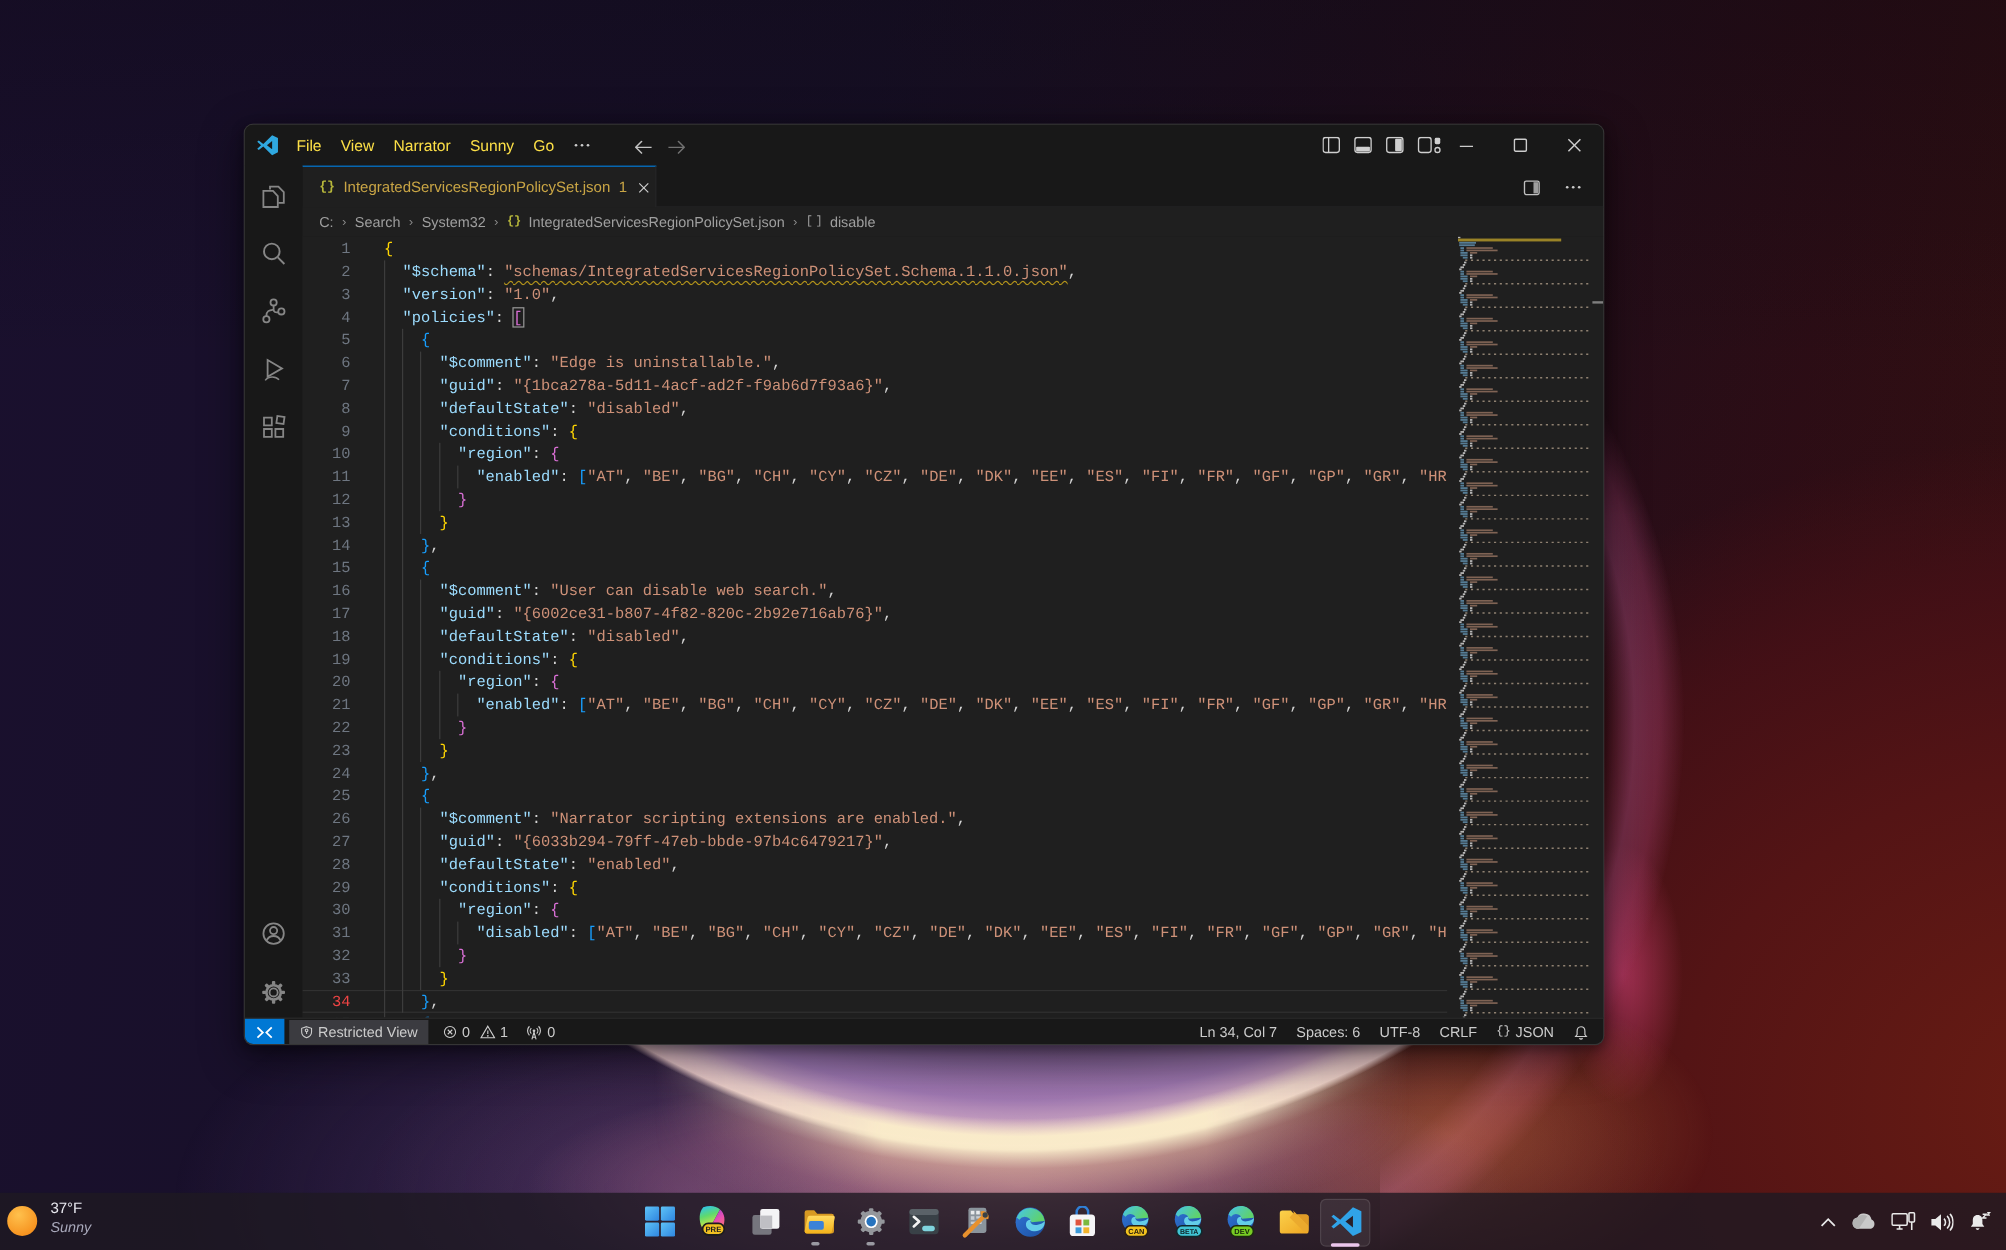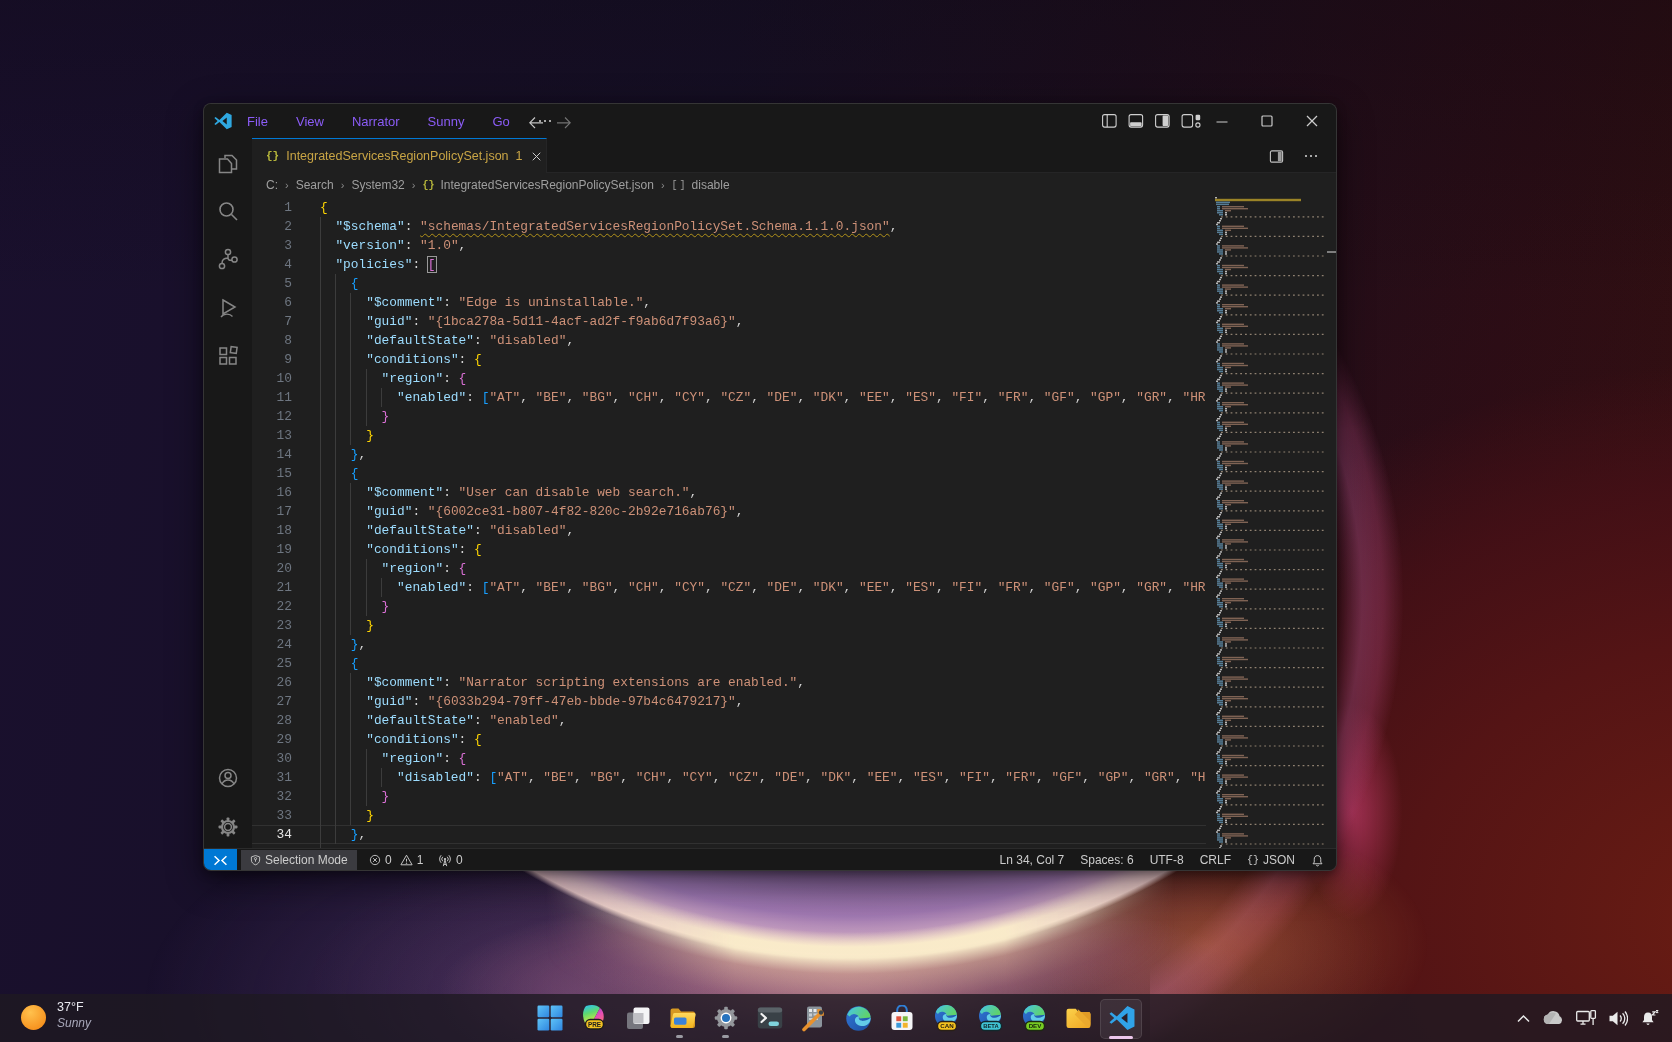--- a/index.html
+++ b/index.html
@@ -34,37 +34,37 @@
       radial-gradient(ellipse 560px 280px at 570px 180px, rgba(108,72,140,0.5), rgba(0,0,0,0) 76%);
     -webkit-mask-image:linear-gradient(180deg, rgba(0,0,0,0) 0, #000 42px);
     mask-image:linear-gradient(180deg, rgba(0,0,0,0) 0, #000 42px);
   }
   
   #win{position:absolute;left:203px;top:103px;width:1134px;height:768px;border-radius:8px;
     background:#1f1f1f;border:1px solid rgba(255,255,255,0.10);
     box-shadow:0 10px 36px rgba(0,0,0,0.48),0 3px 10px rgba(0,0,0,0.35);
     overflow:hidden;color:#ccc;}
   .titlebar{position:absolute;left:0;top:0;right:0;height:34px;background:#181818;}
-  .menus{position:absolute;left:35px;top:0;height:34px;display:flex;align-items:center;gap:12px;color:#8b5cf6;font-size:13px;}
+  .menus{position:absolute;left:35px;top:0;height:34px;display:flex;align-items:center;gap:0;color:#fde047;font-size:13px;}
   .menus span{padding:0 8px;}
   .tabbar{position:absolute;left:48px;top:34px;right:0;height:35px;background:#181818;border-bottom:1px solid #252526;}
   .tab{position:absolute;left:48px;top:34px;width:295px;height:35px;background:#1f1f1f;border-top:1.5px solid #0078d4;border-right:1px solid #252526;display:flex;align-items:center;padding-left:14px;font-size:12.5px;color:#c9a545;}
   .crumbs{position:absolute;left:48px;top:69px;right:0;height:24px;background:#1f1f1f;display:flex;align-items:center;font-size:12px;color:#9f9f9f;padding-left:14px;}
   .crumbs .sep{margin:0 7px;color:#8a8a8a;font-size:11px;}
   .activitybar{position:absolute;left:0;top:34px;bottom:22px;width:48px;background:#181818;}
   .editor{position:absolute;left:48px;top:93px;right:0;bottom:22px;background:#1f1f1f;overflow:hidden;}
   .gutter{position:absolute;left:0;top:1px;width:40px;text-align:right;color:#6e7681;font-family:"Liberation Mono",monospace;font-size:12.83px;line-height:19px;white-space:pre;}
   .code{position:absolute;left:116px;top:1px;color:#d4d4d4;font-family:"Liberation Mono",monospace;font-size:12.83px;line-height:19px;white-space:pre;}
   .guide{position:absolute;width:1px;background:#3c3c3c;}
   .code b{color:#9cdcfe;font-weight:normal;}
   .code i{color:#ce9178;font-style:normal;}
   .code u{text-decoration:none;}
   u.g{color:#ffd602;} u.p{color:#da70d6;} u.l{color:#179fff;}
   i.w{text-decoration:underline wavy #b1921a;text-decoration-thickness:1px;text-underline-offset:3px;}
-  .gutter .cur{color:#e5e5e5;}
+  .gutter .cur{color:#ef4444;}
   .statusbar{position:absolute;left:0;right:0;bottom:0;height:22px;background:#181818;border-top:1px solid #2b2b2b;font-size:12px;color:#cccccc;}
   
   #taskbar{position:absolute;left:0;top:994px;width:1672px;height:48px;background:rgba(30,25,34,0.80);}
   .ticons{position:absolute;left:528px;top:0;height:48px;display:flex;align-items:center;}
   .tslot{width:44px;height:40px;display:flex;align-items:center;justify-content:center;position:relative;}
 </style>
 </head>
 <body>
 <div id="wall"></div>
 <div id="petal" style="position:absolute;left:1150px;top:0;width:522px;height:1042px;background:radial-gradient(circle 500px at -270px 600px, rgba(0,0,0,0) 0 456px, rgba(162,74,122,0.5) 482px, rgba(178,72,124,0.34) 503px, rgba(0,0,0,0) 524px);-webkit-mask-image:linear-gradient(180deg,rgba(0,0,0,0) 250px,#000 430px);mask-image:linear-gradient(180deg,rgba(0,0,0,0) 250px,#000 430px);"></div>
@@ -357,21 +357,21 @@
           <path d="M1.6 2.4 L6.4 7 L1.6 11.6"></path>
           <path d="M14.4 2.4 L9.6 7 L14.4 11.6"></path>
         </svg>
     </div>
     <div class="abs" style="left:37px;top:1px;height:20px;background:#3b3b40;display:flex;align-items:center;padding:0 9px;gap:4px;color:#cccccc;">
       <svg width="11" height="12" viewBox="0 0 16 16" fill="none" stroke="#cccccc" stroke-width="1.3">
           <path d="M8 1.5 L14 3.5 L14 8 C14 11.5 11.5 13.8 8 15 C4.5 13.8 2 11.5 2 8 L2 3.5 Z"></path>
           <circle cx="8" cy="6" r="1.6"></circle>
           <path d="M8 7.6 L8 10.5"></path>
         </svg>
-      <span>Selection Mode</span>
+      <span>Restricted View</span>
     </div>
     <div class="abs" style="left:165px;top:0;height:22px;display:flex;align-items:center;gap:4px;">
       <svg width="12" height="12" viewBox="0 0 16 16" fill="none" stroke="#cccccc" stroke-width="1.2">
           <circle cx="8" cy="8" r="6.2"></circle>
           <line x1="5.5" y1="5.5" x2="10.5" y2="10.5"></line>
           <line x1="10.5" y1="5.5" x2="5.5" y2="10.5"></line>
         </svg>
         <span>0</span>
       <svg style="margin-left:4px" width="13" height="12" viewBox="0 0 16 15" fill="none" stroke="#cccccc" stroke-width="1.2">
           <path d="M8 1.5 L15 13.5 L1 13.5 Z"></path>
@@ -394,21 +394,21 @@
         <span>CRLF</span>
       <span style="display:flex;align-items:center;gap:4px;"><span style="font-family:'Liberation Mono',monospace;font-size:10px;">{}</span>JSON</span>
       <svg width="13" height="13" viewBox="0 0 16 16" fill="none" stroke="#cccccc" stroke-width="1.2">
           <path d="M8 2 C10.8 2 12 4 12 6.5 L12 10 L13.5 12 L2.5 12 L4 10 L4 6.5 C4 4 5.2 2 8 2 Z"></path>
           <path d="M6.5 13.5 C6.8 14.3 7.3 14.7 8 14.7 C8.7 14.7 9.2 14.3 9.5 13.5"></path>
         </svg>
     </div>
   </div>
 </div>
 <div id="taskbar">
-  <div class="abs" style="left:21px;top:6px;display:flex;align-items:flex-start;">
+  <div class="abs" style="left:6px;top:6px;display:flex;align-items:flex-start;">
     <div style="width:25px;height:25px;border-radius:50%;background:radial-gradient(circle at 38% 30%, #ffc14d, #f6921f 75%);margin-top:5px;"></div>
     <div style="margin-left:11px;">
       <div style="color:#e9e9f0;font-size:12.5px;">37°F</div>
       <div style="color:#a8a8ba;font-size:12px;margin-top:2px;font-style:italic;">Sunny</div>
     </div>
   </div>
   <div class="ticons">
     <div class="tslot">
         <svg width="26" height="26" viewBox="0 0 26 26">
           <defs>

